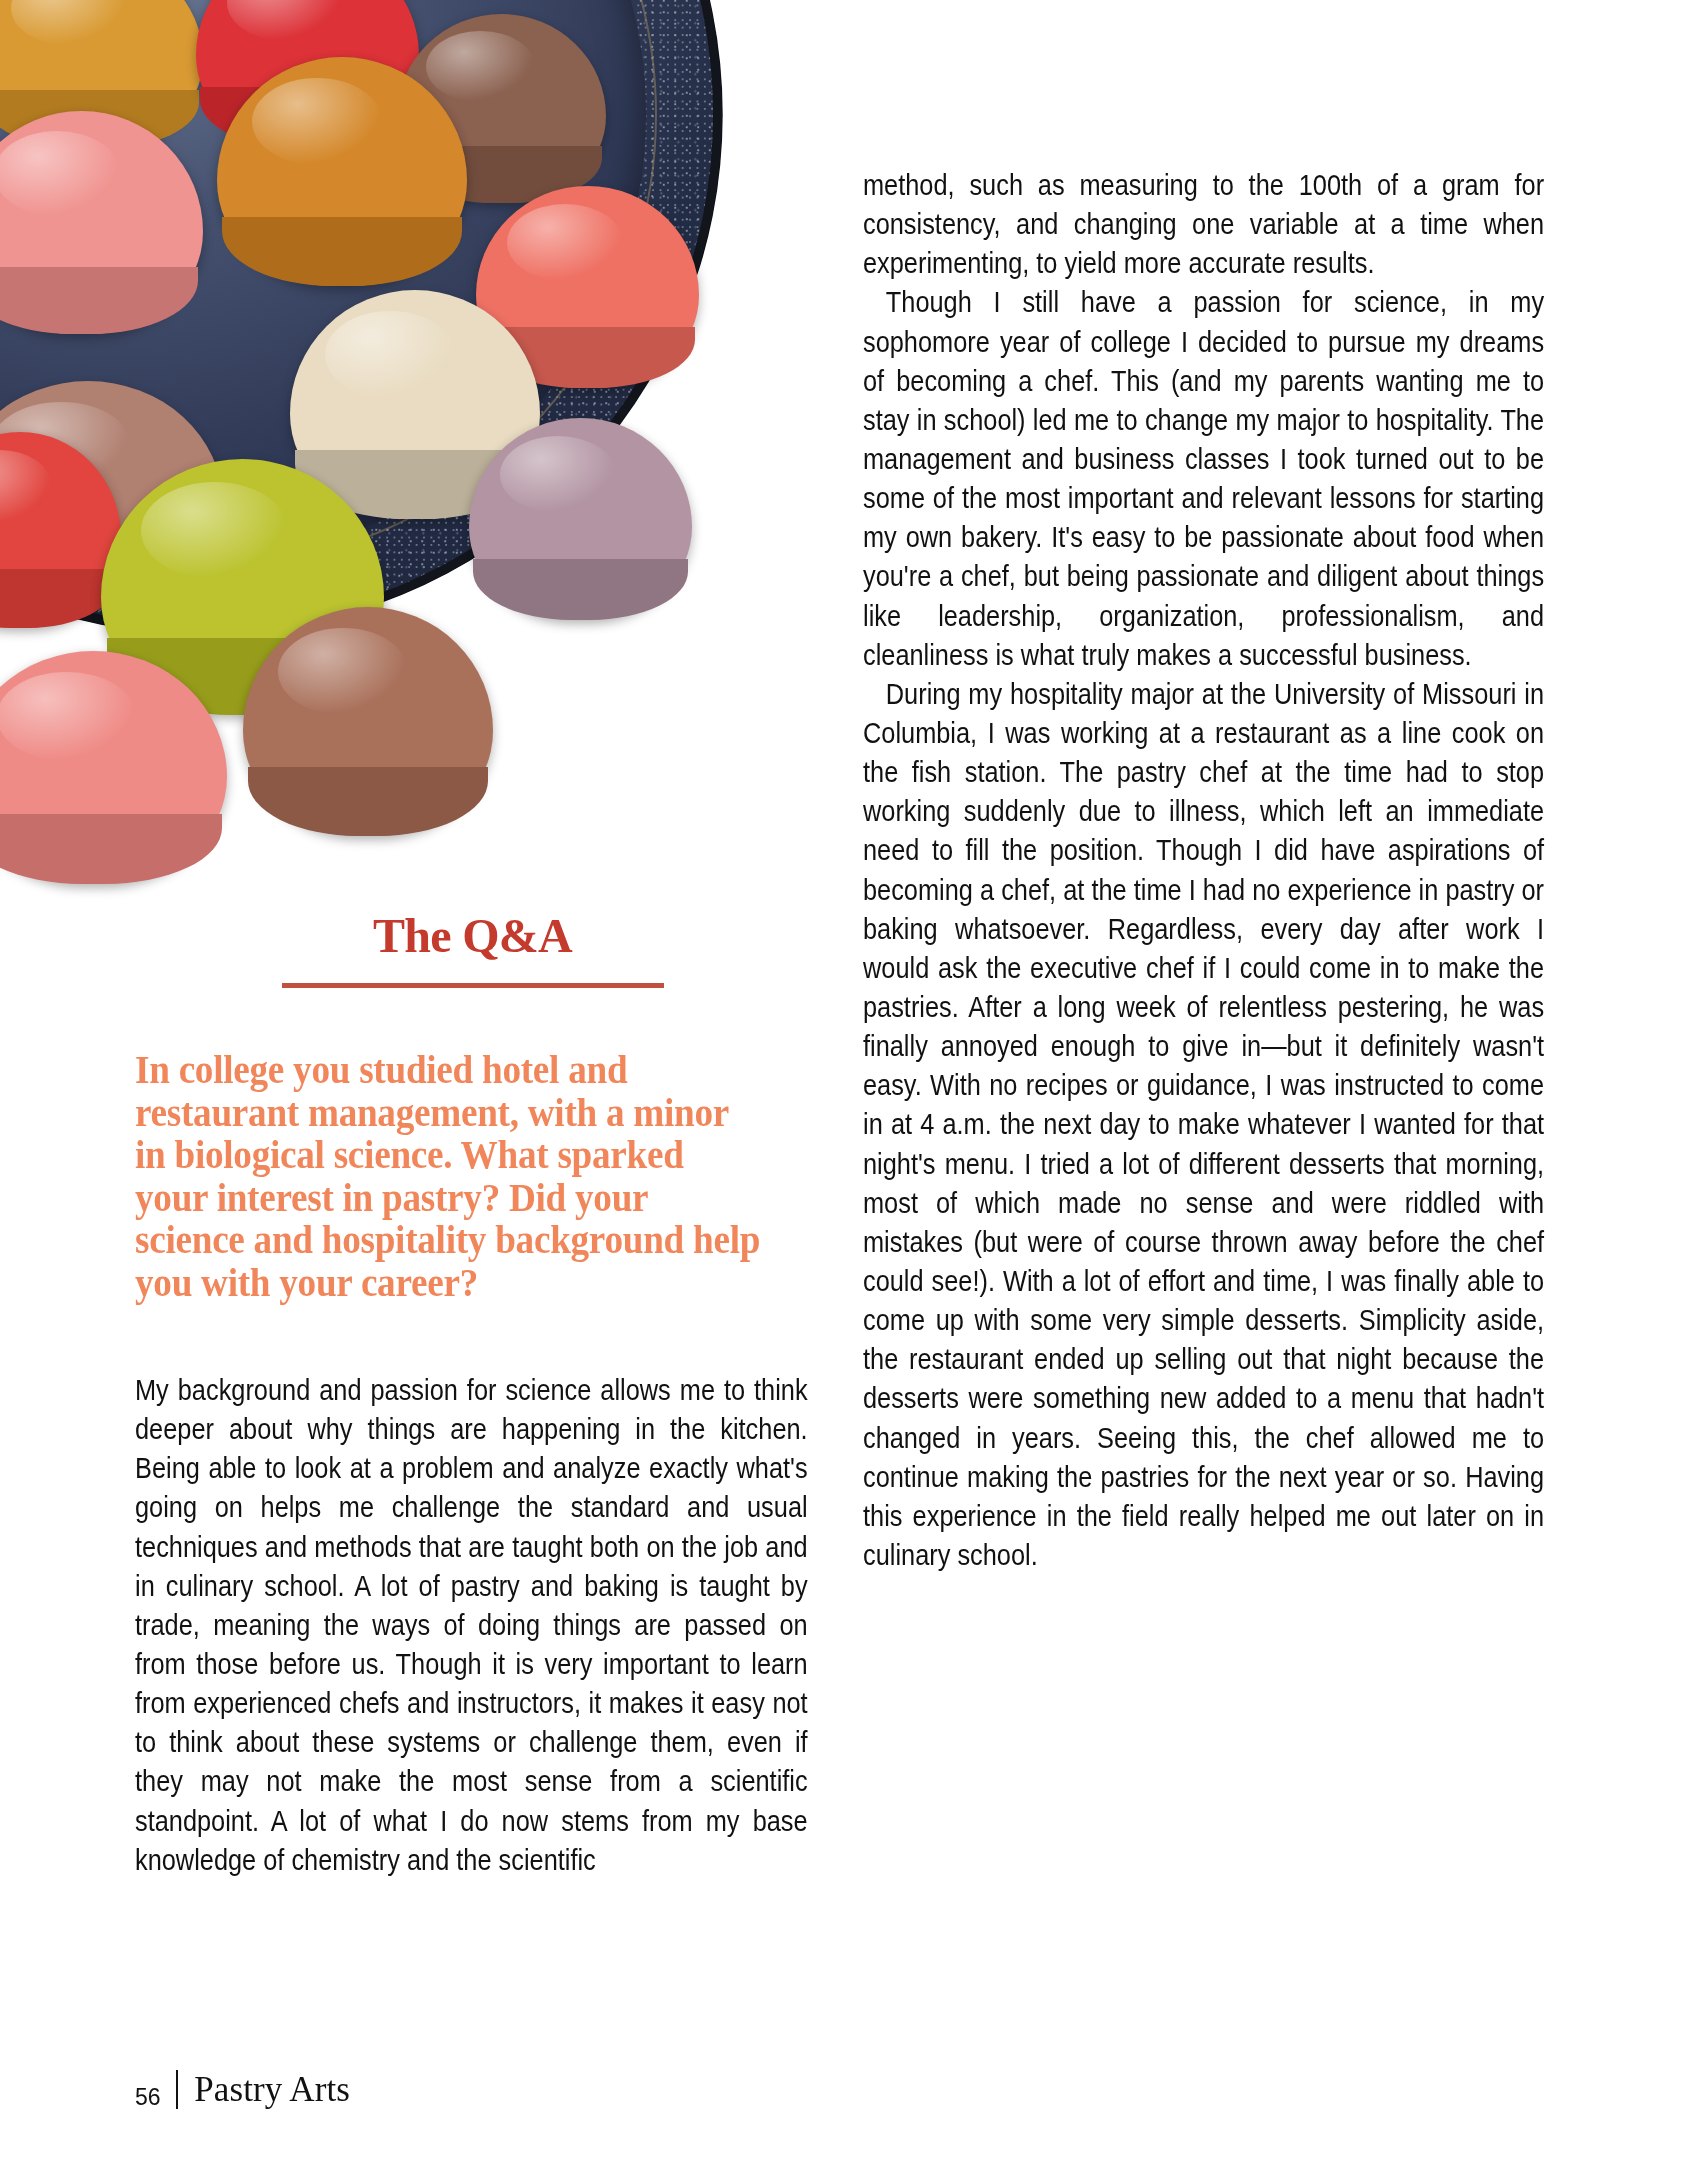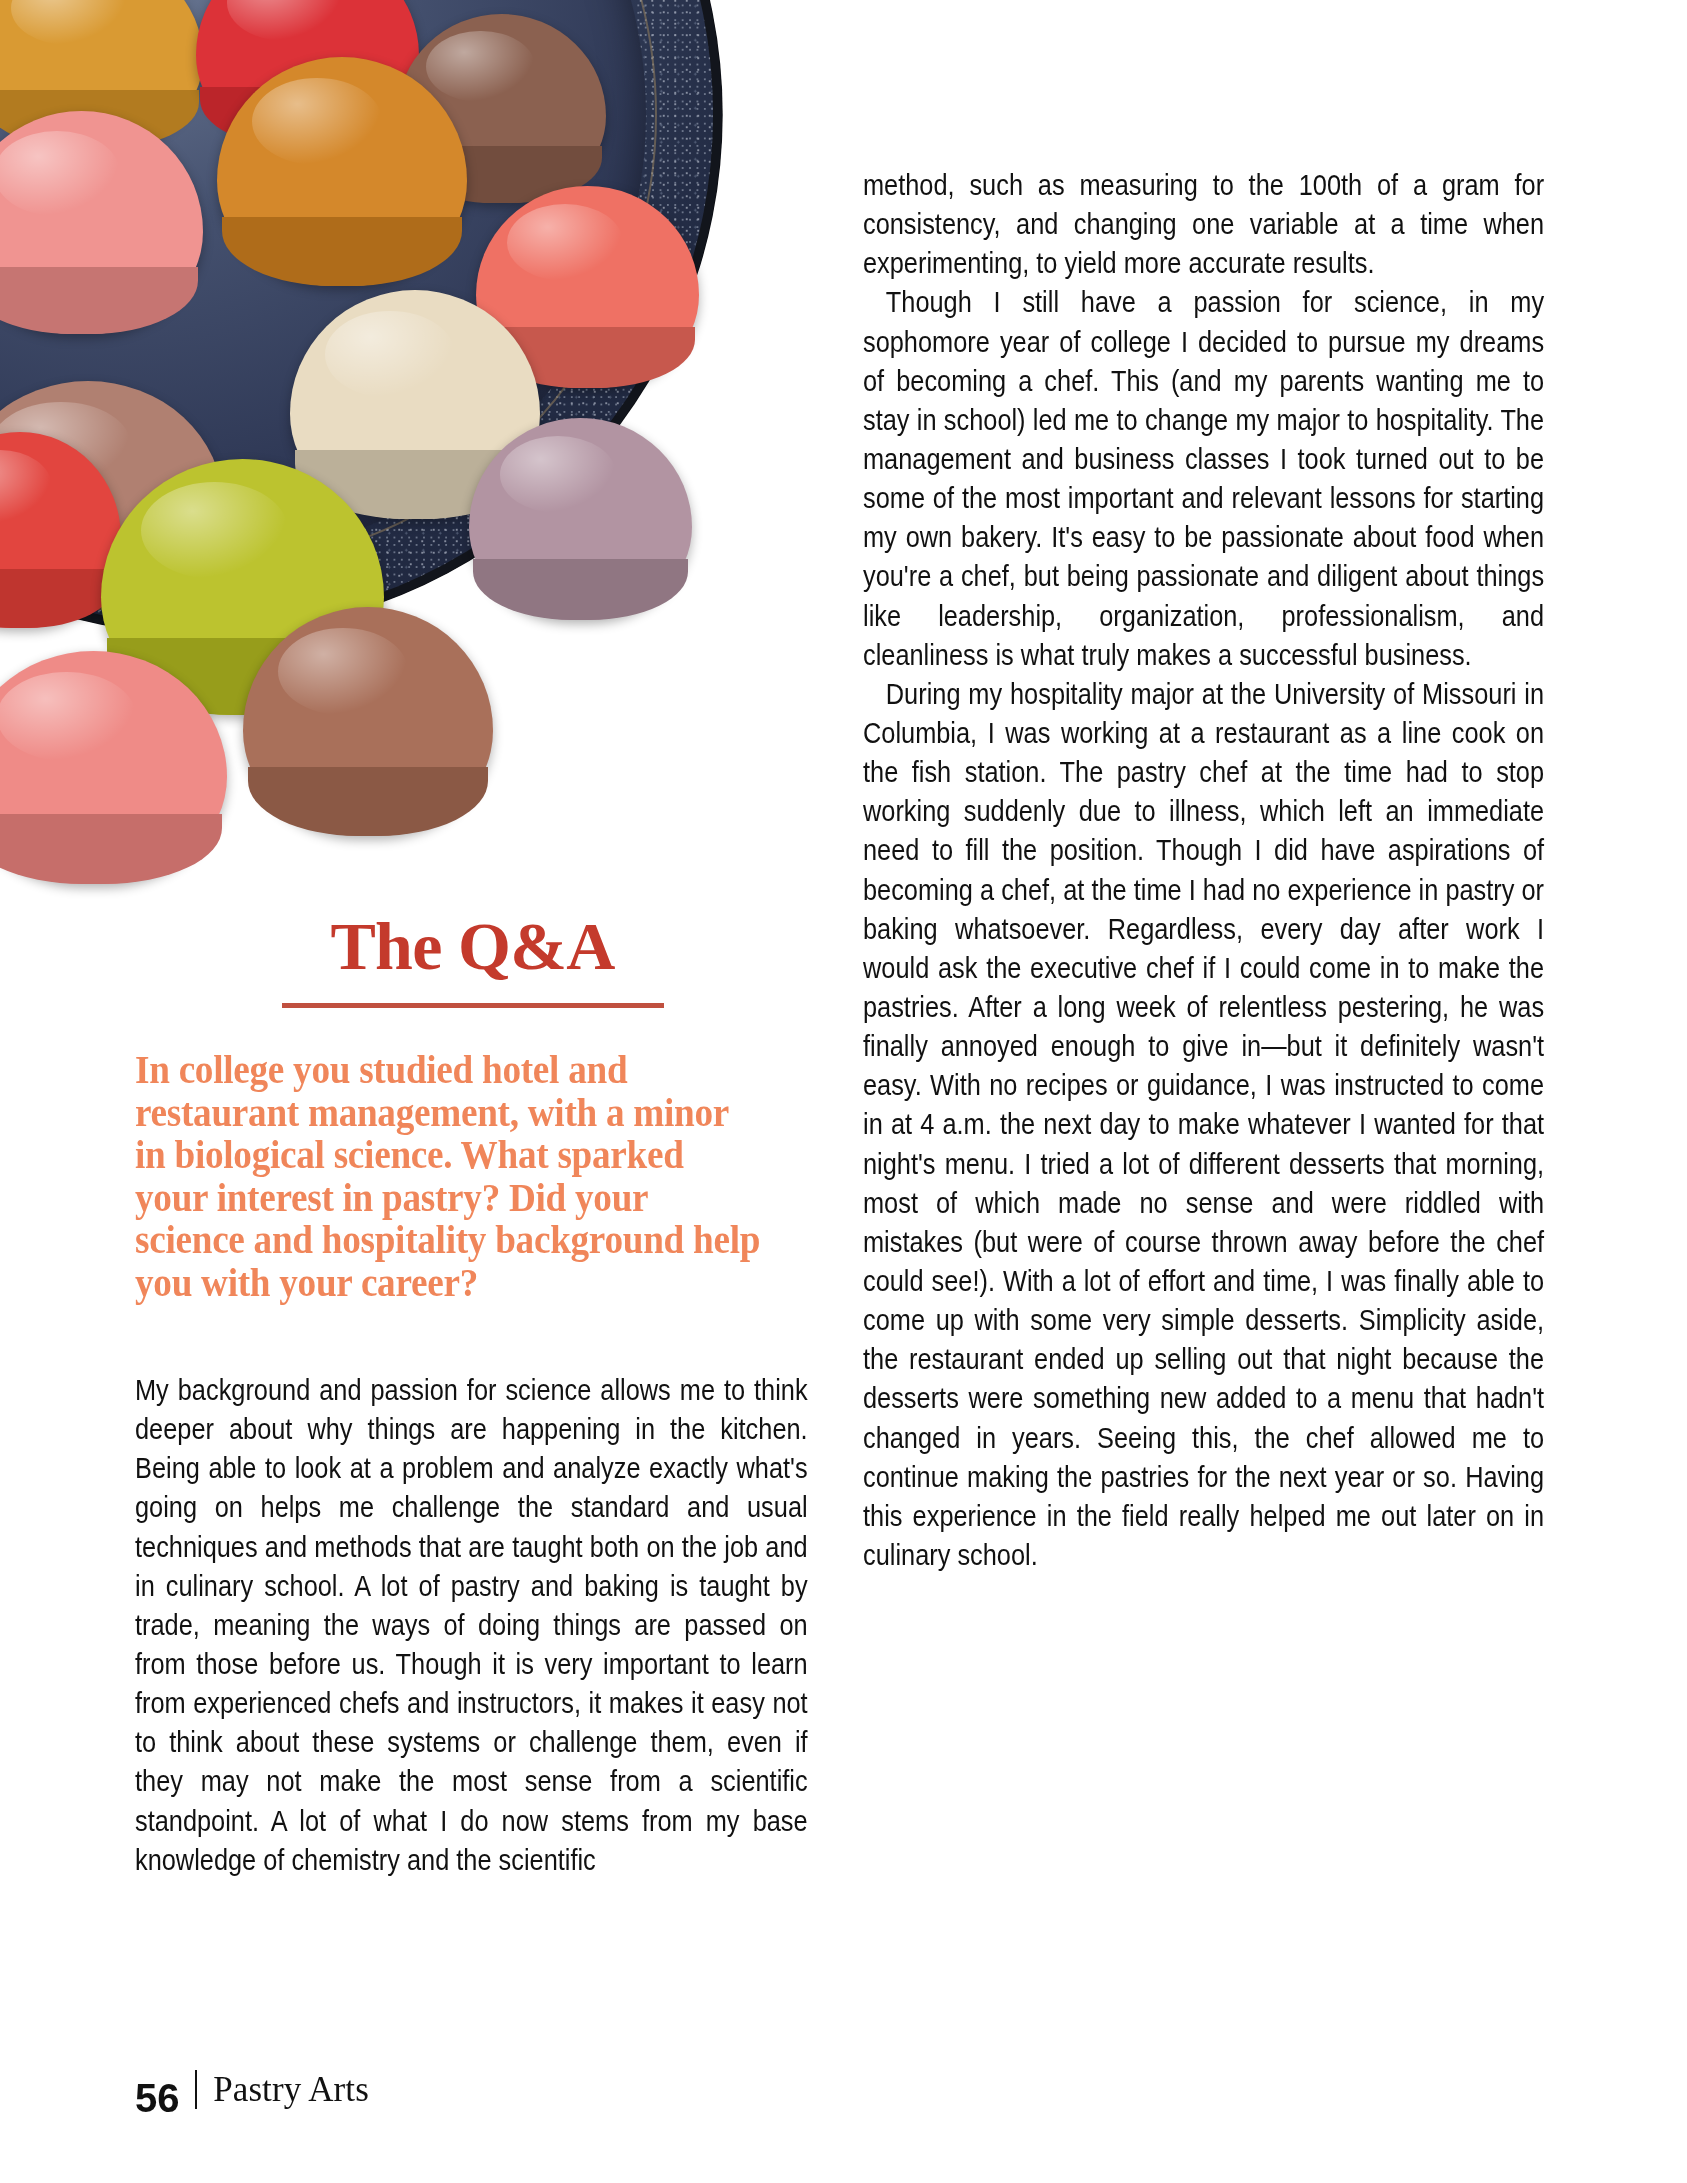--- a/index.html
+++ b/index.html
@@ -116,21 +116,21 @@
   .title-block {
     position: absolute;
     left: 135px;
     top: 912px;
     width: 675px;
     text-align: center;
   }
   .qa-title {
     font-family: "Liberation Serif", "DejaVu Serif", serif;
     font-weight: 700;
-    font-size: 68px;
+    font-size: 48px;
     line-height: 1.02;
     letter-spacing: -0.7px;
     color: #c43a2c;
     margin: 0;
   }
   .qa-rule {
     width: 382px;
     height: 4.7px;
     background: #c0503f;
     margin: 22px auto 0 auto;
@@ -185,22 +185,22 @@
     position: absolute;
     left: 135px;
     bottom: 72px;
     display: flex;
     align-items: center;
     gap: 0;
     height: 43px;
   }
   .footer-page {
     font-family: "Liberation Sans", sans-serif;
-    font-weight: 700;
-    font-size: 40px;
+    font-weight: 400;
+    font-size: 23px;
     color: #111;
     line-height: 1;
     margin-top: 16px;
   }
   .footer-div {
     width: 2.7px;
     height: 39px;
     background: #111;
     margin: 0 16px 0 15px;
   }

